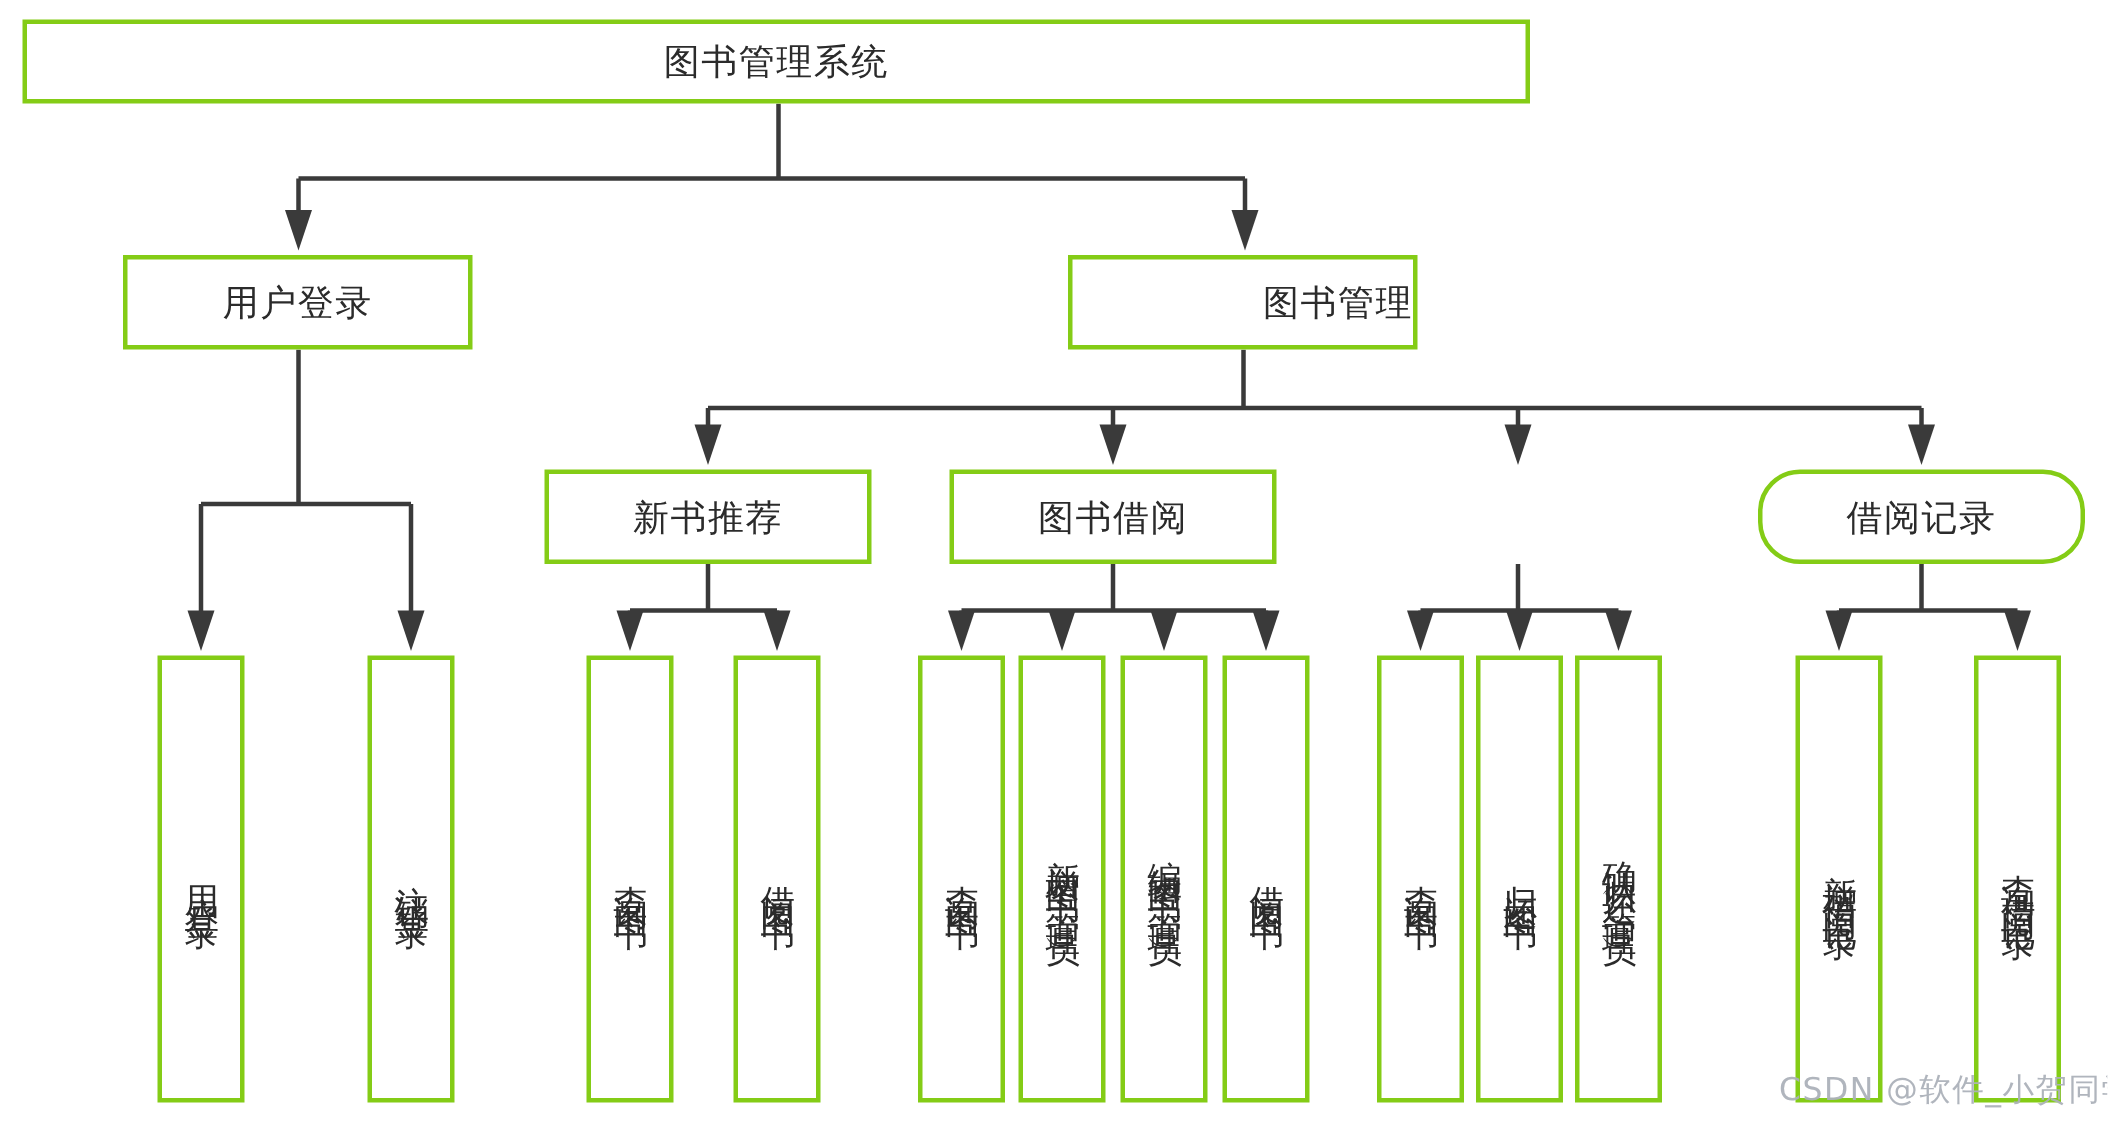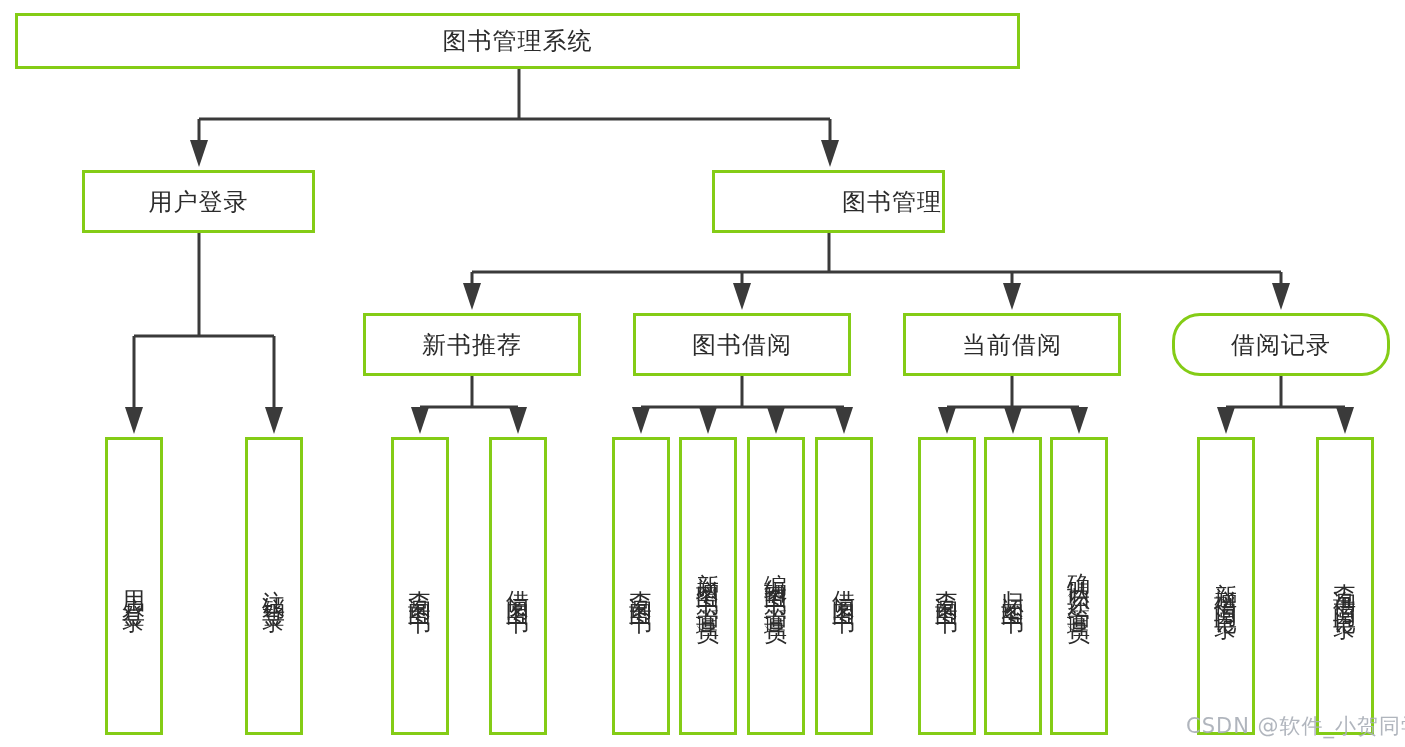--- a/index.html
+++ b/index.html
@@ -142,23 +142,20 @@
   <div class="box" id="b-l2-1">
     <span class="hlabel">图书管理</span>
   </div>
 
   <div class="box" id="b-l3-0">
     <span class="hlabel">新书推荐</span>
   </div>
   <div class="box" id="b-l3-1">
     <span class="hlabel">图书借阅</span>
   </div>
-  <div class="box" id="b-l3-2">
-    <span class="hlabel">当前借阅</span>
-  </div>
   <div class="box" id="b-l3-3">
     <span class="hlabel">借阅记录</span>
   </div>
 
   <div class="box leaf" id="leaf-0">
     <span class="vtext">用户登录</span>
   </div>
   <div class="box leaf" id="leaf-1">
     <span class="vtext">注销登录</span>
   </div>

